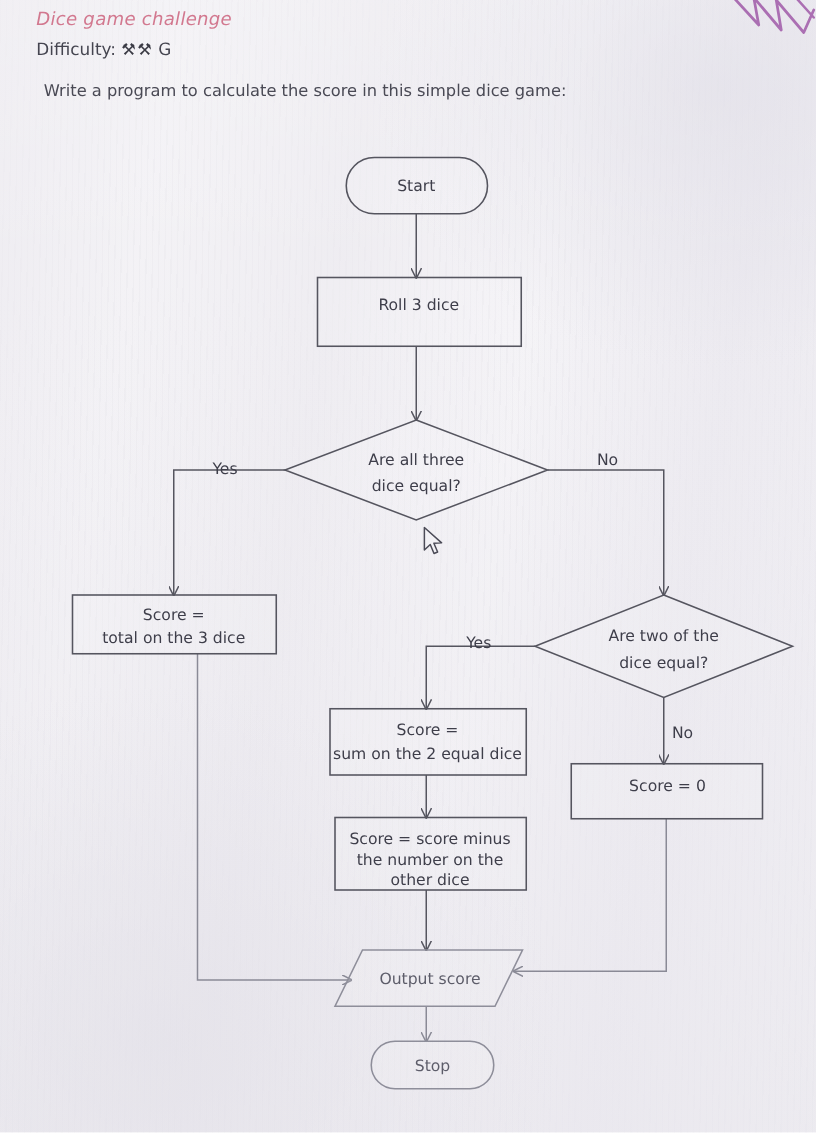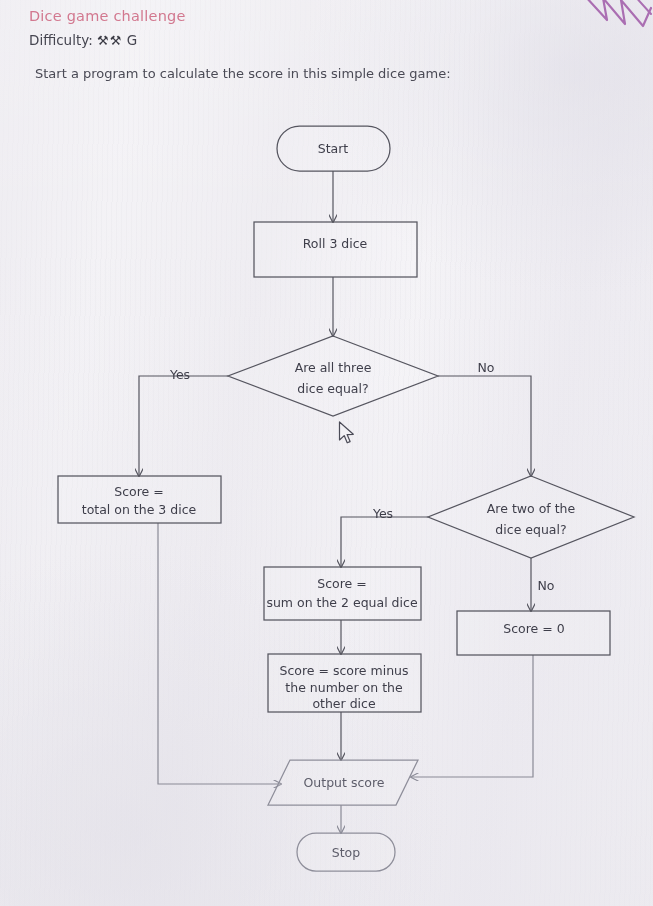--- a/index.html
+++ b/index.html
@@ -30,20 +30,21 @@
       linear-gradient(180deg, rgba(255,255,255,0.18) 0%, rgba(255,255,255,0) 25%, rgba(232,230,237,0.25) 100%);
   }
 
   .hdr-title {
     position: absolute;
     left: 29px; top: 8px;
     font-size: 14.5px;
     color: #d2788f;
     letter-spacing: 0.2px;
     white-space: nowrap;
+    font-style: italic;
   }
   .hdr-difficulty {
     position: absolute;
     left: 29px; top: 32px;
     font-size: 13.5px;
     color: #454550;
     white-space: nowrap;
     text-align: right;
   }
   .hdr-difficulty .stars {
@@ -128,21 +129,21 @@
   <div id="paper-shade"></div>
 
   <div class="hdr-title">Dice game challenge</div>
 
   <div class="hdr-difficulty">
     <span>Difficulty:</span>
     <span class="stars">⚒⚒</span>
     <span>G</span>
   </div>
 
-  <div class="hdr-prompt">Start a program to calculate the score in this simple dice game:</div>
+  <div class="hdr-prompt">Write a program to calculate the score in this simple dice game:</div>
 
   <svg id="corner-mark" viewBox="0 0 72 44">
     <path d="M4 2 L26 26 L22 4 L44 30 L40 6 L62 32 L70 14" fill="none" stroke="#a05aa8" stroke-width="2.2" stroke-linejoin="round" stroke-linecap="round"></path>
     <path d="M52 0 L70 20" fill="none" stroke="#a05aa8" stroke-width="2" stroke-linecap="round"></path>
   </svg>
 
   <svg id="flow" viewBox="0 0 653 906">
     <defs>
       <marker id="arrow" viewBox="0 0 10 10" refX="9" refY="5" markerWidth="7" markerHeight="7" orient="auto-start-reverse">
         <path d="M 0 0 L 10 5 L 0 10" fill="none" stroke="#55555f" stroke-width="1.4"></path>

